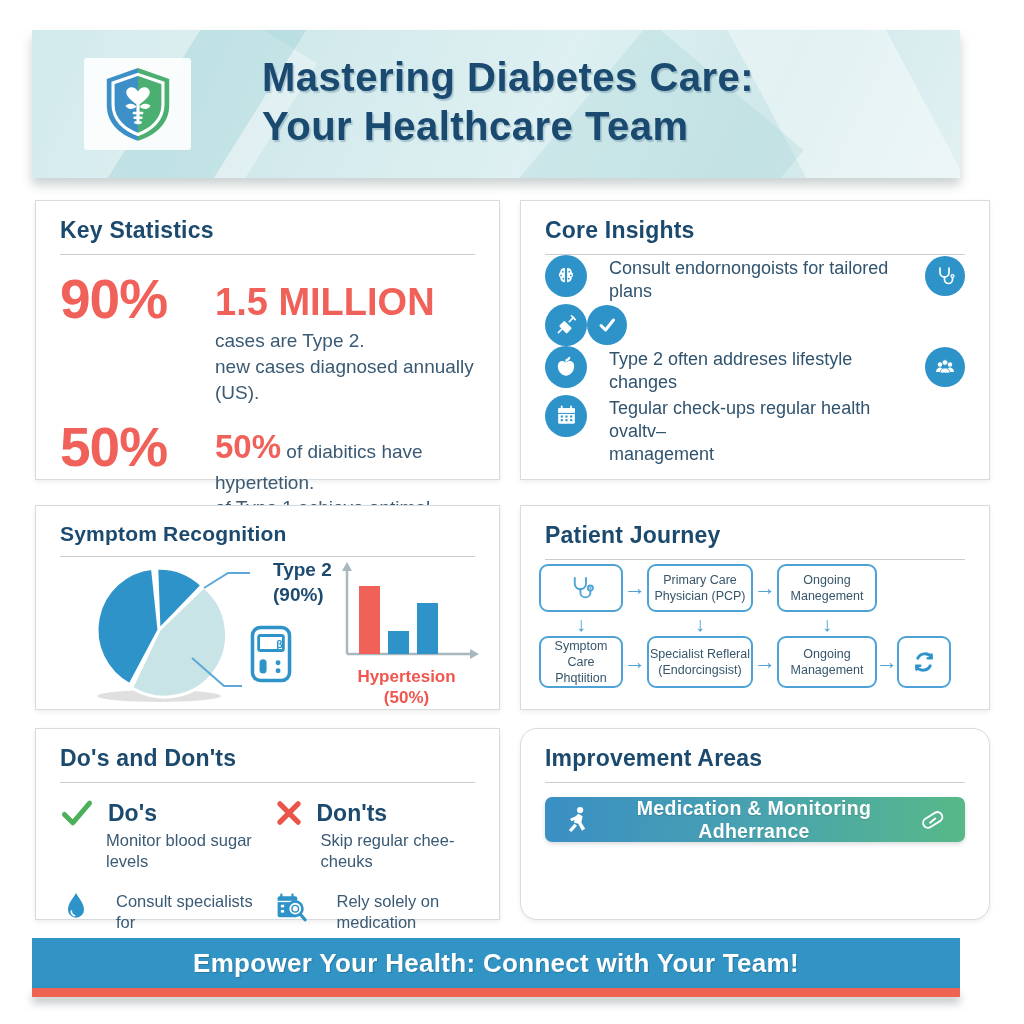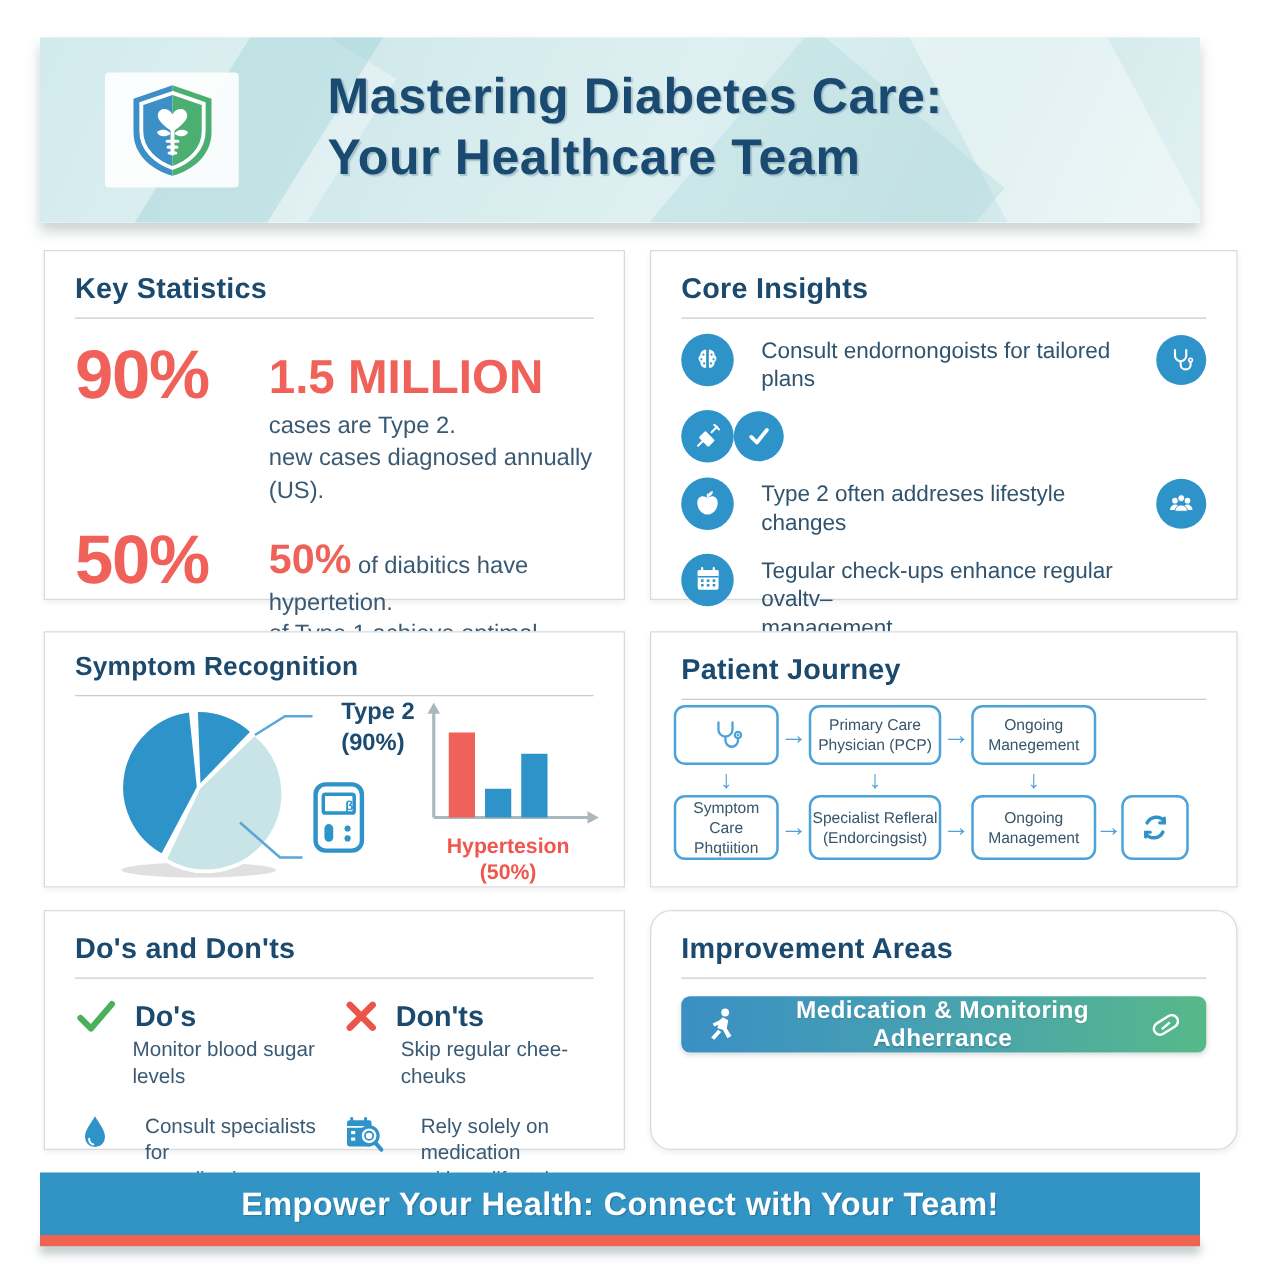--- a/index.html
+++ b/index.html
@@ -50,21 +50,21 @@
 
   
   .stats-grid { display:grid; grid-template-columns:155px 1fr; row-gap:16px; margin-top:18px; }
   .stat-big { color:#f0615a; font-size:55px; font-weight:bold; line-height:.95; letter-spacing:-1px; }
   .stat-sub { color:#1d4a6e; font-size:19px; font-weight:bold; margin-top:10px; }
   .stat-text { color:#3a5a74; font-size:19px; line-height:1.35; padding-top:4px; }
   .stat-hl  { color:#f0615a; font-weight:bold; font-size:38px; }
   .stat-hl.pct { font-size:33px; }
 
   
-  .insight-row { display:flex; align-items:flex-start; margin-top:12px; }
+  .insight-row { display:flex; align-items:flex-start; margin-top:0; }
   .circle-icon { flex:0 0 42px; width:42px; height:42px; border-radius:50%;
     background:#2e93c9; display:flex; align-items:center; justify-content:center; }
   .insight-text { flex:1; color:#30536e; font-size:18px; line-height:1.3; margin:2px 16px 0 22px; }
   .right-icon { flex:0 0 40px; width:40px; height:40px; border-radius:50%;
     background:#2e93c9; display:flex; align-items:center; justify-content:center; margin-top:1px; }
   .right-spacer { flex:0 0 40px; }
 
   
   .pie-label { position:absolute; left:237px; top:52px; color:#1c4a70;
     font-size:19px; font-weight:bold; line-height:1.3; }
@@ -262,21 +262,21 @@
             <rect x="13" y="24" width="4" height="4"></rect>
               <rect x="22" y="24" width="4" height="4"></rect>
               <rect x="31" y="24" width="4" height="4"></rect>
             <rect x="13" y="31" width="4" height="4"></rect>
               <rect x="22" y="31" width="4" height="4"></rect>
               <rect x="31" y="31" width="4" height="4"></rect>
           </g>
         </svg>
       </span>
       <div class="insight-text">
-        <span>Tegular check-ups enhance regular ovaltv–</span><br>
+        <span>Tegular check-ups regular health ovaltv–</span><br>
         <span>management</span>
       </div>
       <span class="right-spacer"></span>
     </div>
   </div>
 
   <div class="panel" id="symptom">
     <div class="panel-title" style="font-size:21px;">Symptom Recognition</div>
     <hr class="panel-rule">
 

